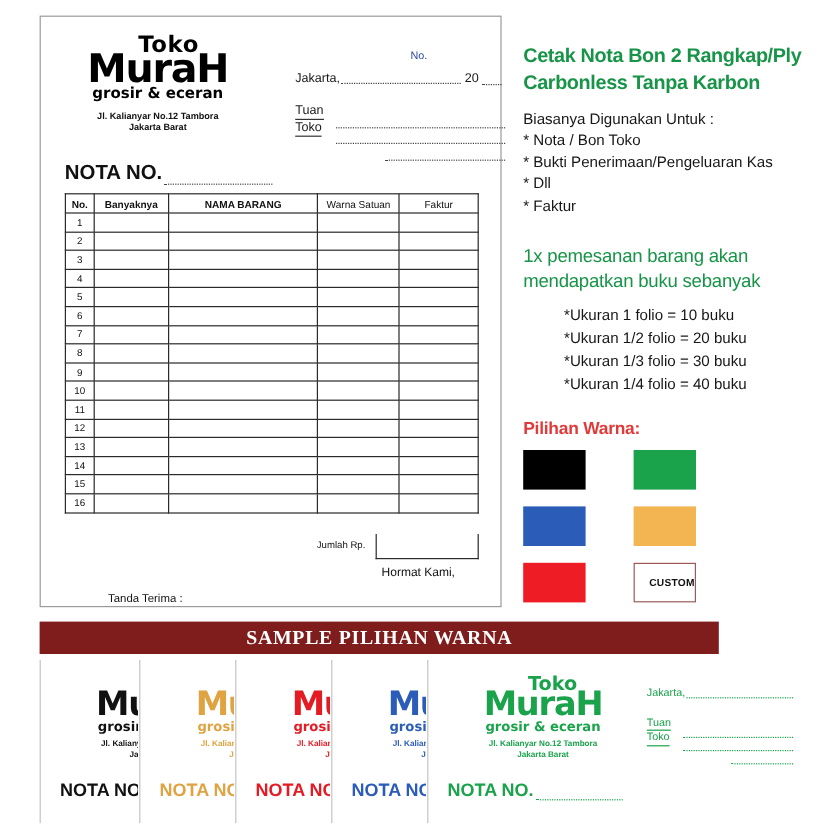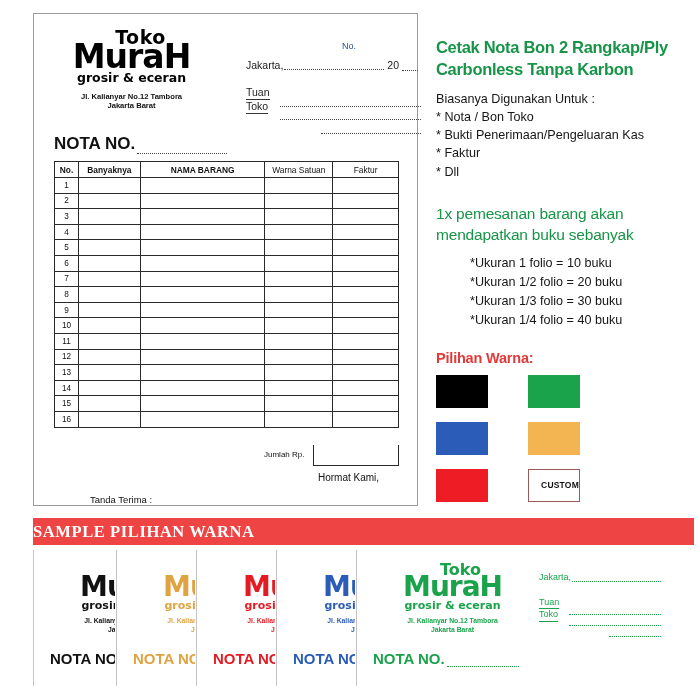--- a/index.html
+++ b/index.html
@@ -123,23 +123,23 @@
   .sw.custom {
     border: 1px solid #9b5a5a; background: #fff;
     display: flex; align-items: center; justify-content: center;
     font-size: 8.5px; font-weight: 700; color: #111; letter-spacing: .2px; padding-left: 12px;
   }
   .sp { }
 
   
   .banner {
     position: absolute; left: 33px; top: 518px;
-    width: 661px; height: 27px;
-    background: #ef4444;
-    display: flex; align-items: center; justify-content: flex-start;
+    width: 566px; height: 27px;
+    background: #7f1d1d;
+    display: flex; align-items: center; justify-content: center;
   }
   .banner-txt {
     font-family: "Liberation Serif", serif;
     color: #fff; font-weight: 700; font-size: 16.5px; letter-spacing: .6px;
   }
 
   .samples { position: absolute; left: 33px; top: 550px; width: 661px; height: 140px; }
   .scard {
     position: absolute; top: 0; height: 136px;
     background: #fff; border-left: 1px solid #c4c4c4;
@@ -346,22 +346,22 @@
     <div class="hd-green">
       <div>Cetak Nota Bon 2 Rangkap/Ply</div>
       <div>Carbonless Tanpa Karbon</div>
     </div>
 
     <div class="body-list">
       <div>Biasanya Digunakan Untuk :</div>
       <div id="usage-items">
           <div>* Nota / Bon Toko</div>
           <div>* Bukti Penerimaan/Pengeluaran Kas</div>
+          <div>* Dll</div>
           <div>* Faktur</div>
-          <div>* Dll</div>
         </div>
     </div>
 
     <div class="hd-green2">
       <div>1x pemesanan barang akan</div>
       <div>mendapatkan buku sebanyak</div>
     </div>
 
     <div class="size-list" id="size-items">
         <div>*Ukuran 1 folio = 10 buku</div>

